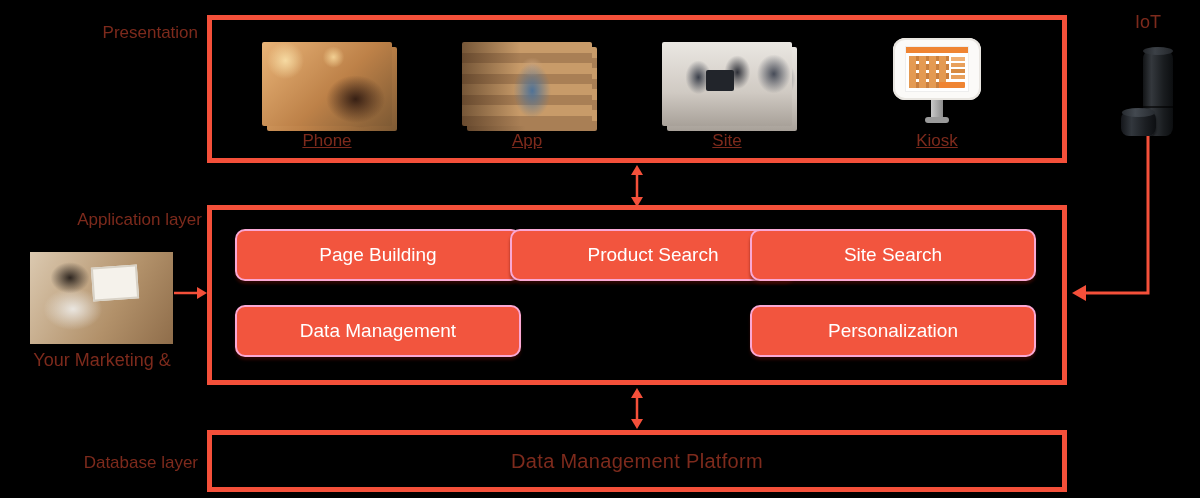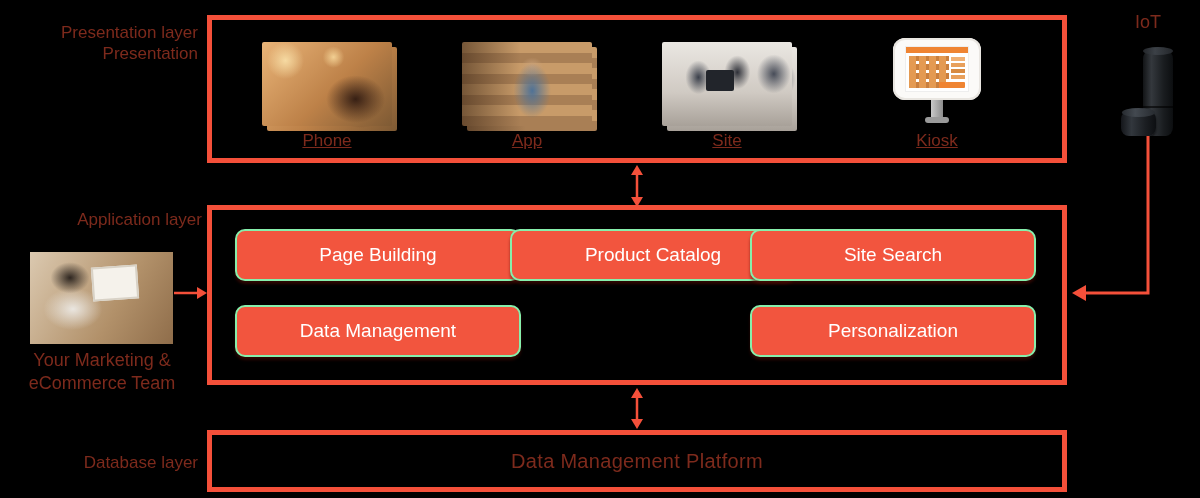--- a/index.html
+++ b/index.html
@@ -61,21 +61,21 @@
   .echo{position:absolute;left:1143px;top:50px;width:30px;height:86px;border-radius:7px/9px;
     background:linear-gradient(90deg,#121416,#34383d 28%,#1a1d20 68%,#0c0e10);box-shadow:0 2px 4px rgba(0,0,0,.6);}
   .echo::before{content:"";position:absolute;left:0;top:-3px;width:30px;height:8px;border-radius:50%;
     background:linear-gradient(90deg,#23262a,#3c4147 40%,#23262a);}
   .echo::after{content:"";position:absolute;left:0;top:56px;width:30px;height:2px;background:#000;opacity:.6;}
   .echo-dot{position:absolute;left:1121px;top:111px;width:35px;height:25px;border-radius:8px;
     background:linear-gradient(90deg,#14161a,#32373d 30%,#1b1e22 70%,#0d0f12);box-shadow:0 2px 3px rgba(0,0,0,.7);}
   .echo-dot::before{content:"";position:absolute;left:1px;top:-3px;width:33px;height:9px;border-radius:50%;
     background:linear-gradient(90deg,#272b30,#434950 40%,#272b30);}
 
-  .cap-btn{position:absolute;width:286px;height:52px;background:var(--btn);border:2px solid #86efac;border-radius:10px;
+  .cap-btn{position:absolute;width:286px;height:52px;background:var(--btn);border:2px solid #f9a8d4;border-radius:10px;
     box-sizing:border-box;color:#fff;font-size:19px;display:flex;align-items:center;justify-content:center;
     box-shadow:0 3px 3px rgba(80,12,6,.55);cursor:pointer;}
   .r1{top:229px;} .r2{top:305px;}
   .c1{left:235px;} .c2{left:510px;} .c3{left:750px;}
 
   .team-photo{position:absolute;left:30px;top:252px;width:143px;height:92px;background:
     radial-gradient(30px 24px at 28% 28%, #2e2620, rgba(46,38,32,0) 65%),
     radial-gradient(42px 30px at 30% 62%, #eae6e0, rgba(234,230,224,0) 70%),
     linear-gradient(120deg,#dbc9b0,#b2916a 60%,#8f6d4a);}
   .team-photo::after{content:"";position:absolute;left:62px;top:14px;width:46px;height:34px;background:#f5f2eb;
@@ -90,21 +90,20 @@
   #varrow-bottom{left:628px;top:388px;}
   #harrow-team{left:174px;top:284px;}
   #iot-connector{left:1069px;top:136px;}
 </style>
 </head>
 <body>
 
 <div class="stage">
 
   <div class="tier-label" id="presentation-label">
-    <div>Presentation layer</div>
     <div>Presentation</div>
   </div>
   <div class="tier-label" id="data-label">Database layer</div>
   <div class="tier-label" id="application-label">Application layer</div>
 
   <div class="tier-box" id="presentation-box">
     <div class="photo" id="photo-phone" style="left:55px;top:27px;"></div>
     <div class="photo" id="photo-app" style="left:255px;top:27px;"></div>
     <div class="photo" id="photo-site" style="left:455px;top:27px;"></div>
   </div>
@@ -130,29 +129,28 @@
   <div class="caption" id="caption-app">App</div>
   <div class="caption" id="caption-site">Site</div>
   <div class="caption" id="caption-kiosk">Kiosk</div>
 
   <div id="iot-label">IoT</div>
   <div class="echo"></div>
   <div class="echo-dot"></div>
 
   <div class="tier-box" id="application-box"></div>
   <div class="cap-btn r1 c1">Page Building</div>
-  <div class="cap-btn r1 c2">Product Catalog</div>
+  <div class="cap-btn r1 c2">Product Search</div>
   <div class="cap-btn r1 c3">Site Search</div>
   <div class="cap-btn r2 c1">Data Management</div>
   <div class="cap-btn r2 c3">Personalization</div>
 
   <div class="team-photo"></div>
   <div id="team-caption">
     <div>Your Marketing &amp;</div>
-    <div>eCommerce Team</div>
   </div>
 
   <div class="tier-box" id="data-box">
     <span id="data-platform-text">Data Management Platform</span>
   </div>
 
   <div class="arrow" id="varrow-top">
     <svg width="18" height="43" xmlns="http://www.w3.org/2000/svg">
       <line x1="9" y1="8" x2="9" y2="34" style="stroke:var(--accent);stroke-width:2.5"></line>
       <polygon points="9,0 3,10 15,10" style="fill:var(--accent)"></polygon>

